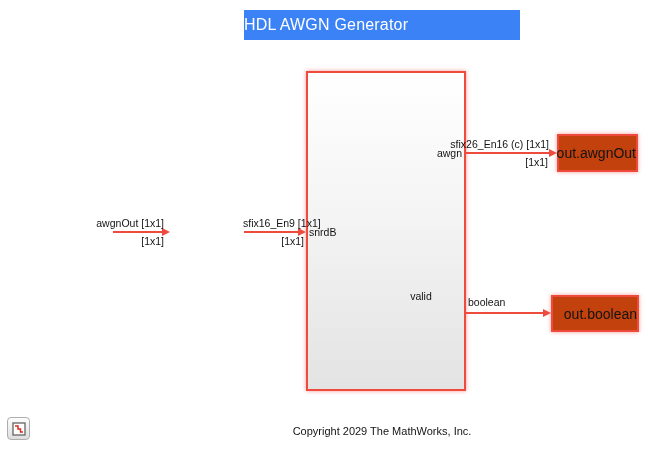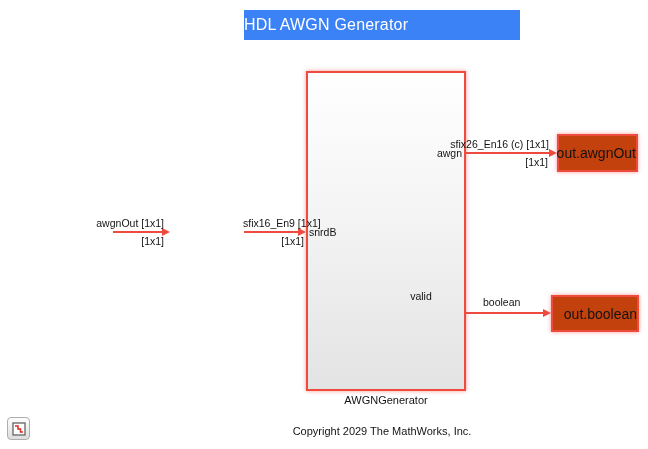--- a/index.html
+++ b/index.html
@@ -87,21 +87,21 @@
     font-size: 10.5px;
     color: #141414;
     white-space: nowrap;
   }
   .lbl-s1-type { left: 70px;  top: 217px; width: 94px;  text-align: right; }
   .lbl-s1-dim  { left: 120px; top: 235px; width: 44px;  text-align: right; }
   .lbl-s2-type { left: 243px; top: 217px; }
   .lbl-s2-dim  { left: 260px; top: 235px; width: 44px;  text-align: right; }
   .lbl-s3-type { left: 430px; top: 138px; width: 119px; text-align: right; }
   .lbl-s3-dim  { left: 430px; top: 156px; width: 118px; text-align: right; }
-  .lbl-s4-type { left: 468px; top: 296px; padding-left: 15px; }
+  .lbl-s4-type { left: 468px; top: 296px; }
 
   
   .block-caption {
     position: absolute;
     left: 306px; top: 394px; width: 160px;
     text-align: center;
     font-size: 11px;
     color: #141414;
   }
   .copyright {
@@ -133,21 +133,20 @@
 <div class="canvas">
 
   <div class="title-banner">HDL AWGN Generator</div>
 
 
 
   <div class="block block-awgn"></div>
   <span class="port-label port-snrdb">snrdB</span>
   <span class="port-label port-awgn">awgn</span>
   <span class="port-label port-valid">valid</span>
-  <div class="block-caption">AWGNGenerator</div>
 
   <div class="block block-outawgn">
     <span>out.awgnOut</span>
   </div>
   <div class="block block-outvalid">
     <span>out.boolean</span>
   </div>
 
   <div class="sig-line line1"></div>
   <div class="arrowhead arrow1"></div>

